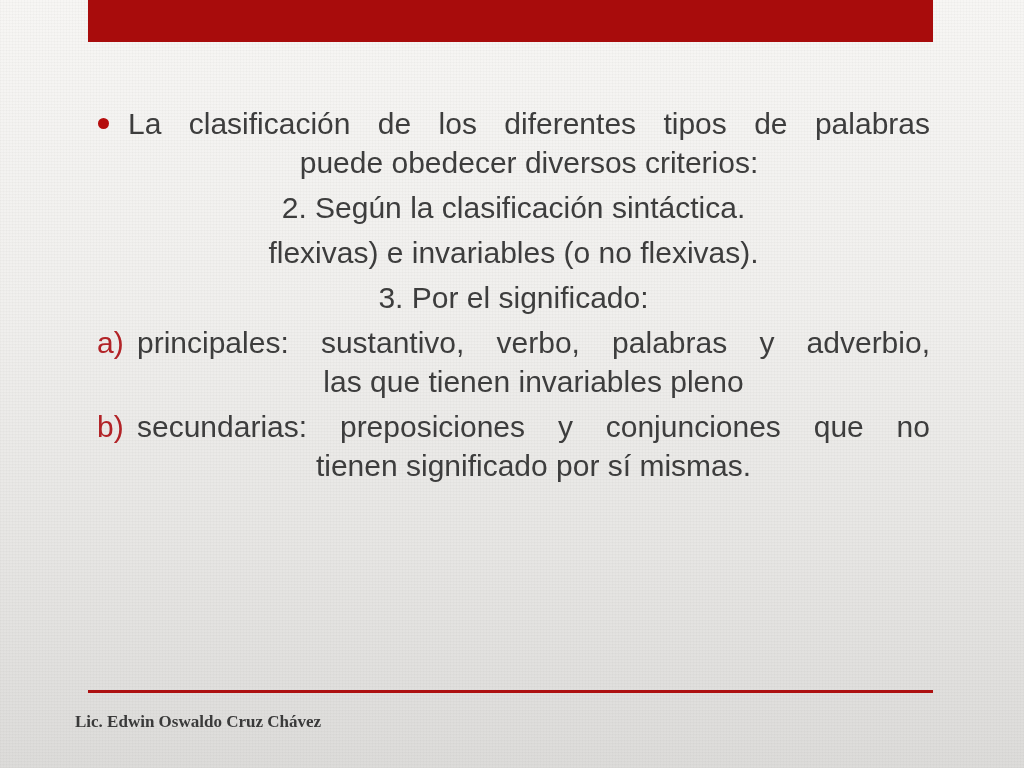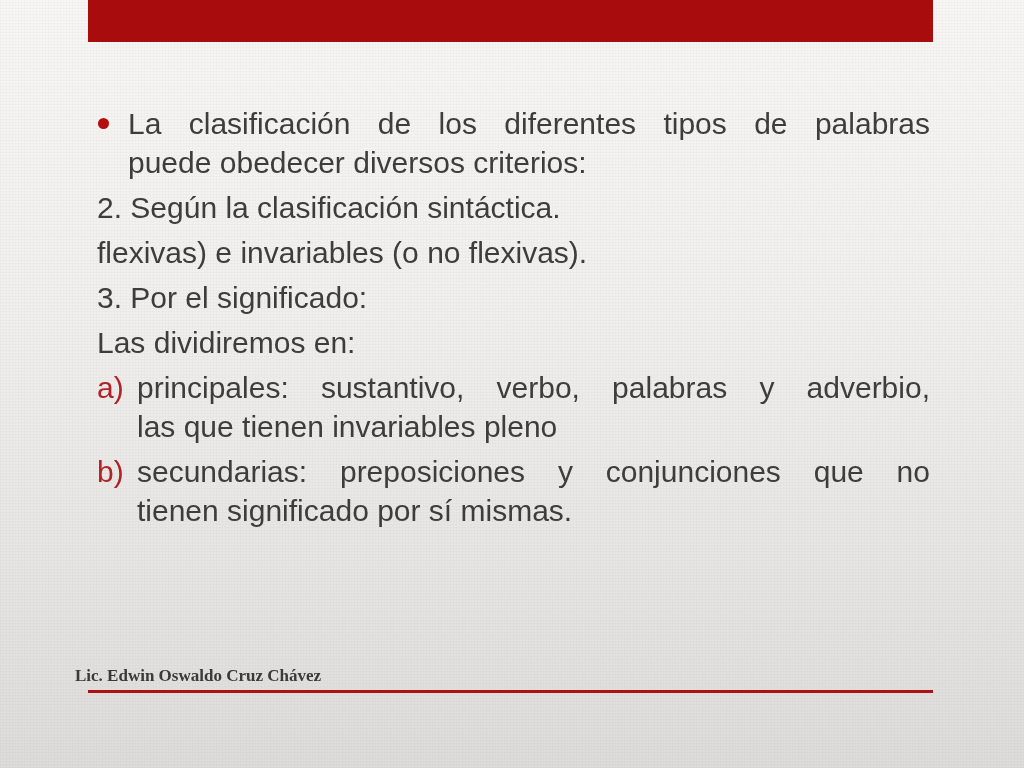--- a/index.html
+++ b/index.html
@@ -36,21 +36,21 @@
     left: 88px;
     top: 104px;
     width: 842px;
     color: #3d3d3d;
     font-size: 30px;
     line-height: 39px;
   }
 
   .para { position: relative; margin: 0 0 6px 0; }
 
-  .line { text-align: left; white-space: normal; }
+  .line { text-align: center; white-space: normal; }
   .line.j {
     text-align: justify;
     text-align-last: justify;
   }
 
   .bullet-item { padding-left: 40px; }
   .bullet-item .dot {
     position: absolute;
     left: 10px;
     top: 14px;
@@ -76,21 +76,21 @@
     left: 88px;
     top: 690px;
     width: 845px;
     height: 3px;
     background: #ad1111;
   }
 
   .footer-text {
     position: absolute;
     left: 75px;
-    top: 665px;
+    top: 711px;
     font-family: "Liberation Serif", "DejaVu Serif", serif;
     font-weight: bold;
     font-size: 17px;
     line-height: 22px;
     color: #3a3a3a;
   }
 </style>
 </head>
 <body>
 
@@ -111,23 +111,20 @@
     </div>
 
     <div class="para num-item">
       <div class="line">flexivas) e invariables (o no flexivas).</div>
     </div>
 
     <div class="para num-item">
       <div class="line">3. Por el significado:</div>
     </div>
 
-    <div class="para num-item">
-      <div class="line">Las dividiremos en:</div>
-    </div>
 
     <div class="para lettered-item first-lettered">
       <span class="marker">a)</span>
       <div class="line j">principales: sustantivo, verbo, palabras y adverbio,</div>
       <div class="line">las que tienen invariables pleno</div>
     </div>
 
     <div class="para lettered-item">
       <span class="marker">b)</span>
       <div class="line j">secundarias: preposiciones y conjunciones que no</div>

